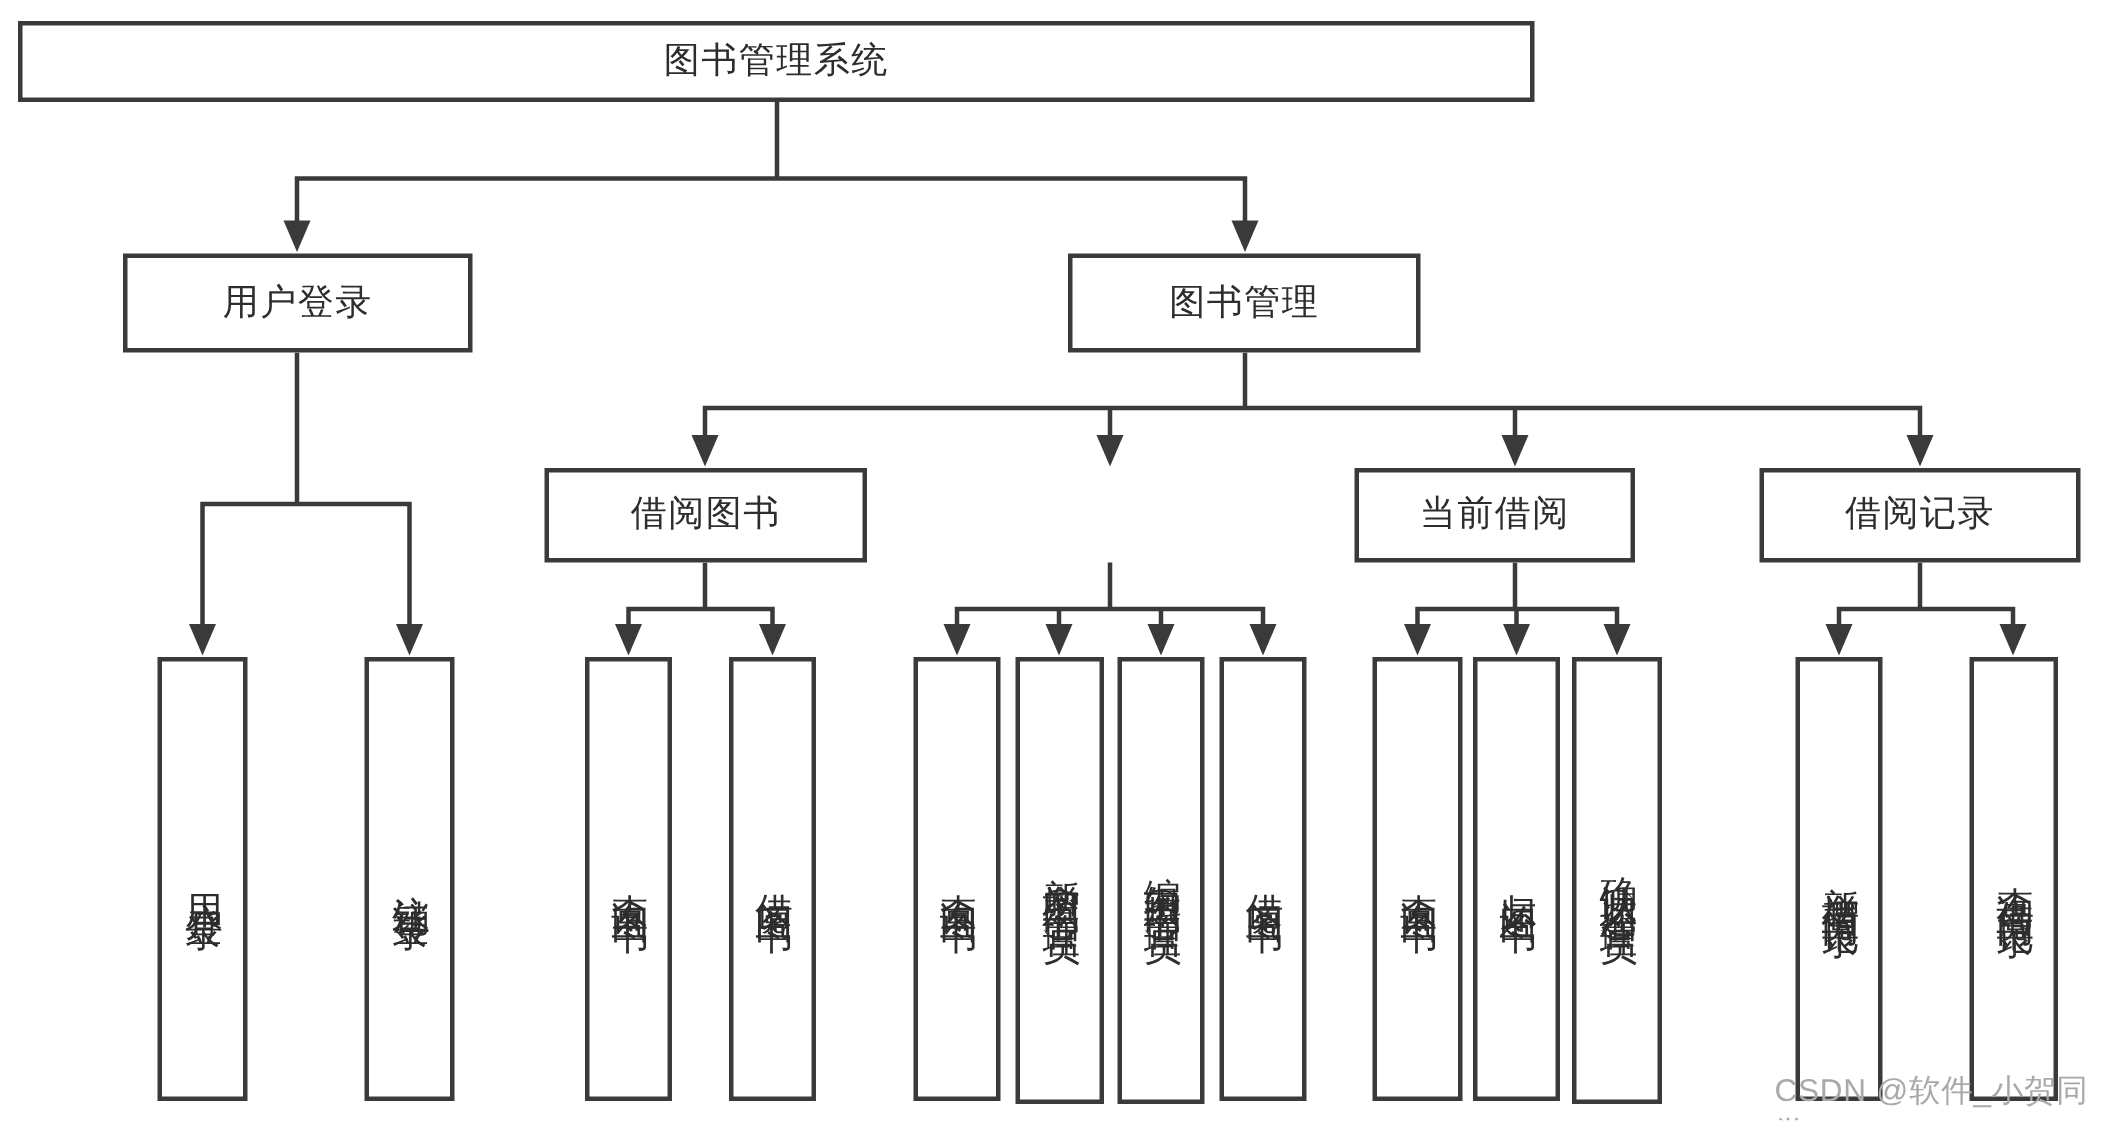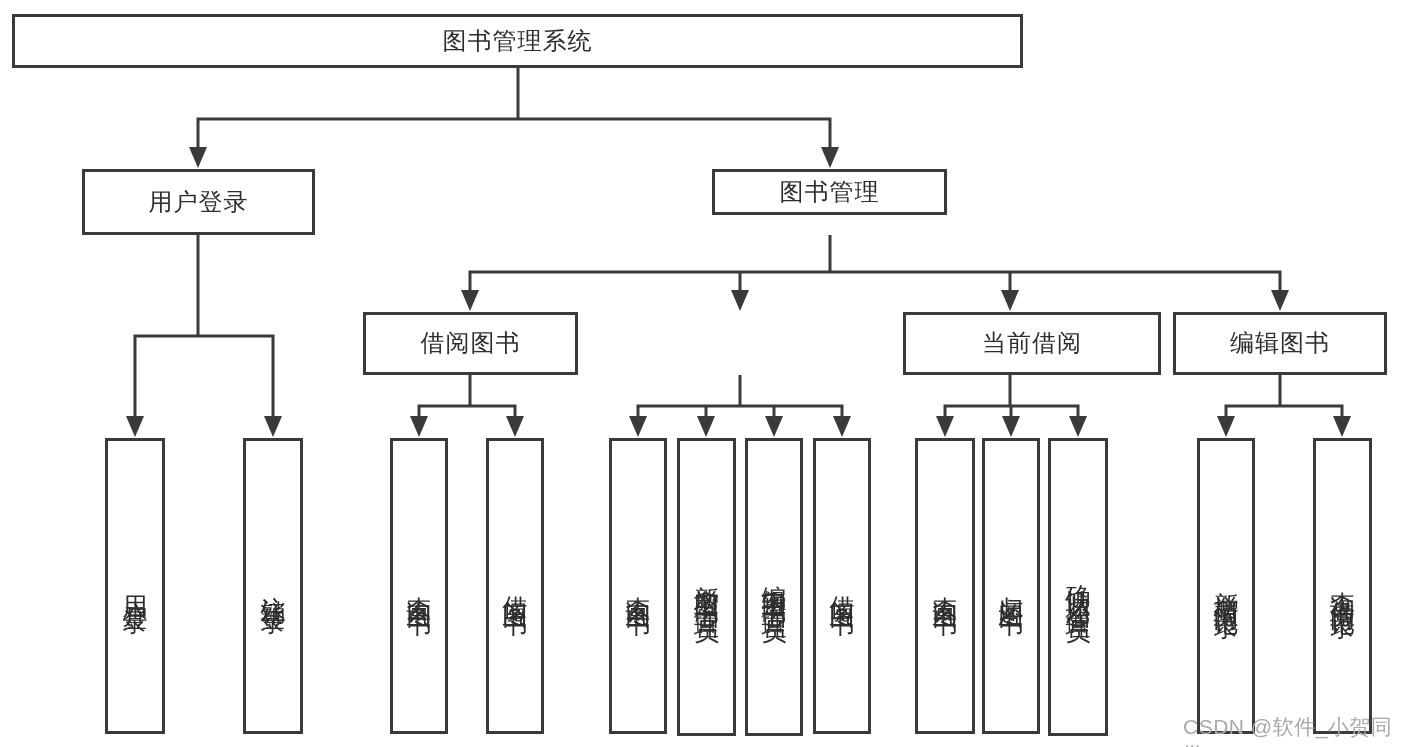--- a/index.html
+++ b/index.html
@@ -76,25 +76,25 @@
     <g>
       <path d="M1280,375 V406 M1226,418 V406 H1342 V418"></path>
       <polygon points="1217,416 1235,416 1226,437"></polygon>
       <polygon points="1333,416 1351,416 1342,437"></polygon>
     </g>
   </svg>
 
   <div class="node" style="left:12px;top:14px;width:1011px;height:54px">图书管理系统</div>
 
   <div class="node" style="left:82px;top:169px;width:233px;height:66px">用户登录</div>
-  <div class="node" style="left:712px;top:169px;width:235px;height:46px">图书管理</div>
+  <div class="node" style="left:712px;top:169px;width:235px;height:66px">图书管理</div>
 
   <div class="node" style="left:363px;top:312px;width:215px;height:63px">借阅图书</div>
-  <div class="node" style="left:903px;top:312px;width:258px;height:63px">当前借阅</div>
-  <div class="node" style="left:1173px;top:312px;width:214px;height:63px">编辑图书</div>
+  <div class="node" style="left:903px;top:312px;width:187px;height:63px">当前借阅</div>
+  <div class="node" style="left:1173px;top:312px;width:214px;height:63px">借阅记录</div>
 
   <div class="node vnode" style="left:105px;top:438px;width:60px;height:296px">用户登录</div>
   <div class="node vnode" style="left:243px;top:438px;width:60px;height:296px">注销登录</div>
 
   <div class="node vnode" style="left:390px;top:438px;width:58px;height:296px">查询图书</div>
   <div class="node vnode" style="left:486px;top:438px;width:58px;height:296px">借阅图书</div>
 
   <div class="node vnode" style="left:609px;top:438px;width:58px;height:296px">查询图书</div>
   <div class="node vnode" style="left:677px;top:438px;width:59px;height:298px">新增图书（管理员）</div>
   <div class="node vnode" style="left:745px;top:438px;width:58px;height:298px">编辑图书（管理员）</div>

